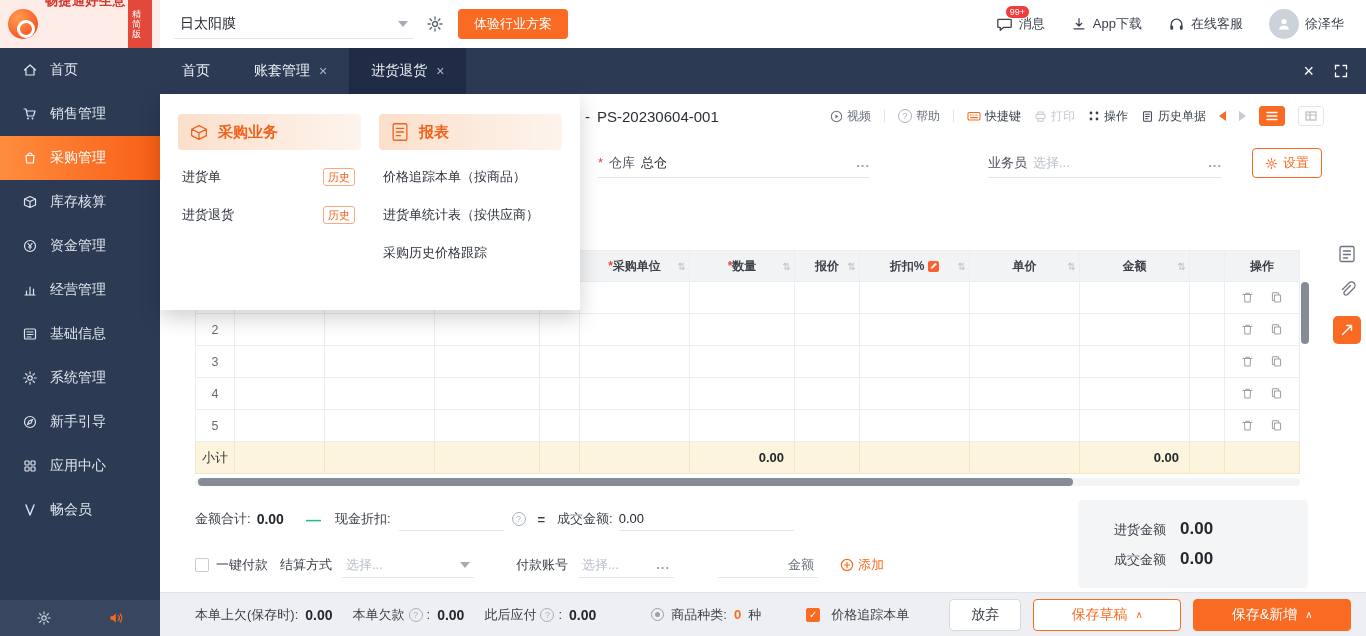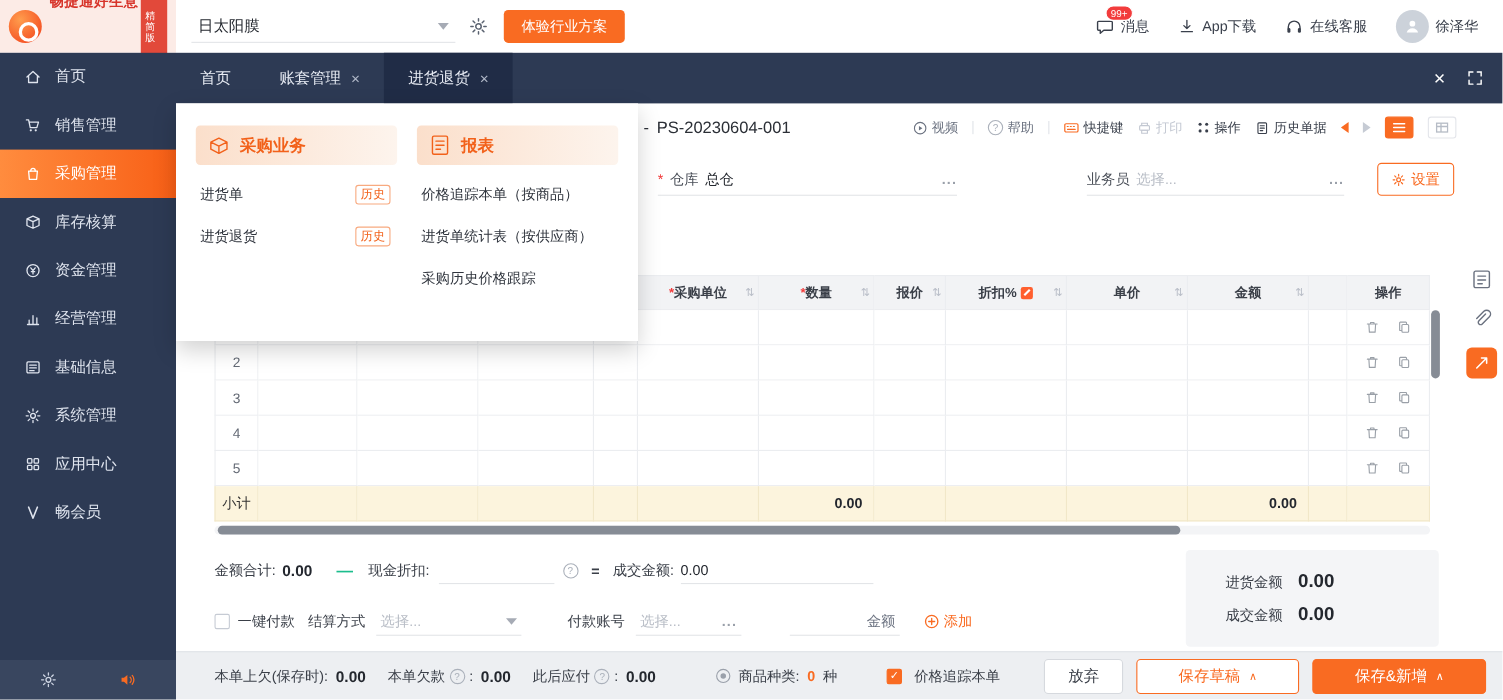--- a/index.html
+++ b/index.html
@@ -276,20 +276,27 @@
     </div>
     <div class="side-item">
       <svg class="sv" width="16" height="16" viewBox="0 0 16 16">
           <circle cx="8" cy="8" r="2.2" fill="none" stroke="currentColor" stroke-width="1.2"></circle>
           <path d="M8 1.8v1.9M8 12.3v1.9M1.8 8h1.9M12.3 8h1.9M3.6 3.6L5 5M11 11l1.4 1.4M12.4 3.6L11 5M5 11l-1.4 1.4" stroke="currentColor" stroke-width="1.2" stroke-linecap="round"></path>
         </svg>
       <span>系统管理</span>
     </div>
     <div class="side-item">
       <svg class="sv" width="16" height="16" viewBox="0 0 16 16">
+          <circle cx="8" cy="8" r="5.5" fill="none" stroke="currentColor" stroke-width="1.2"></circle>
+          <path d="M10.5 5.5L9 9l-3.5 1.5L7 7z" fill="none" stroke="currentColor" stroke-width="1.2" stroke-linejoin="round"></path>
+        </svg>
+      <span>新手引导</span>
+    </div>
+    <div class="side-item">
+      <svg class="sv" width="16" height="16" viewBox="0 0 16 16">
           <rect x="3" y="3" width="4" height="4" rx=".8" fill="none" stroke="currentColor" stroke-width="1.2"></rect>
           <rect x="9" y="3" width="4" height="4" rx=".8" fill="none" stroke="currentColor" stroke-width="1.2"></rect>
           <rect x="3" y="9" width="4" height="4" rx=".8" fill="none" stroke="currentColor" stroke-width="1.2"></rect>
           <rect x="9" y="9" width="4" height="4" rx=".8" fill="none" stroke="currentColor" stroke-width="1.2"></rect>
         </svg>
       <span>应用中心</span>
     </div>
     <div class="side-item">
       <svg class="sv" width="16" height="16" viewBox="0 0 16 16">
           <path d="M4 3l4 10 4-10" fill="none" stroke="currentColor" stroke-width="1.4" stroke-linecap="round" stroke-linejoin="round"></path>

